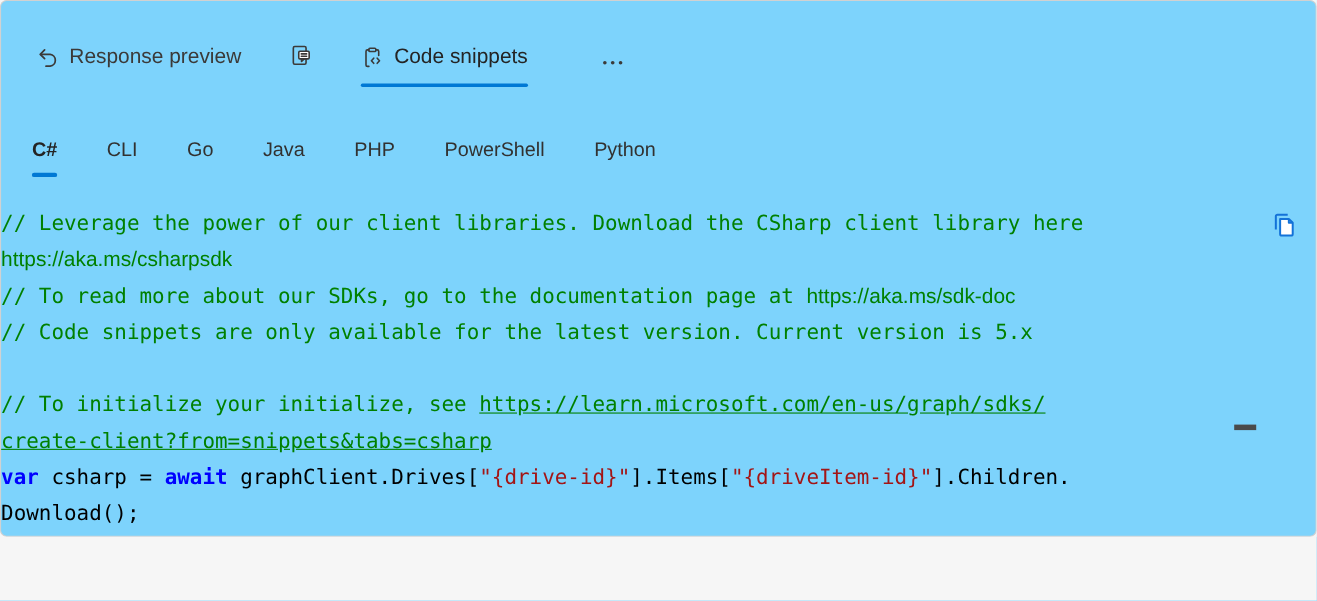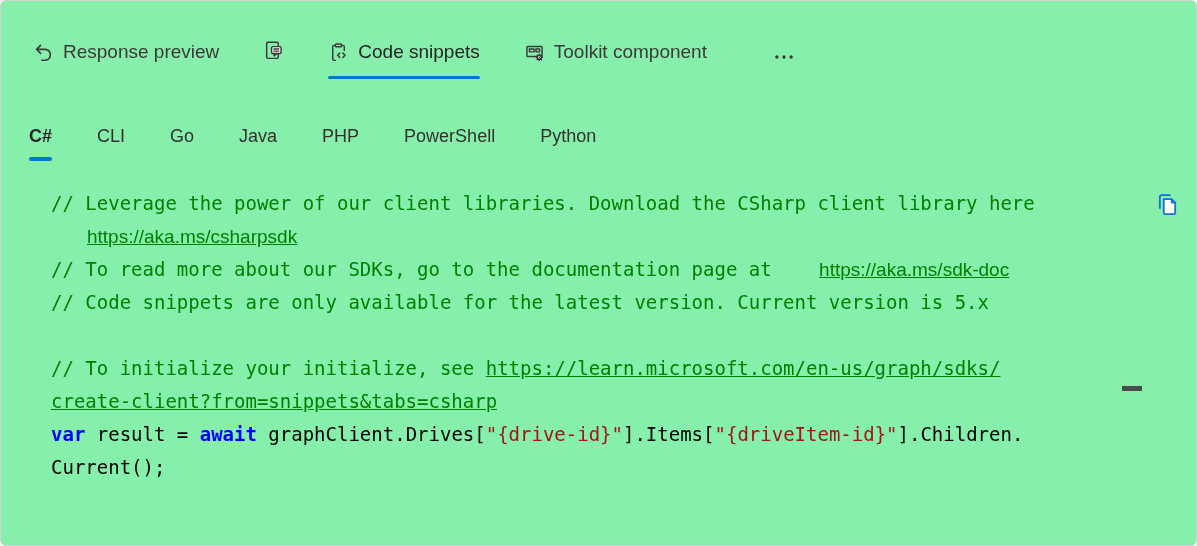--- a/index.html
+++ b/index.html
@@ -1,20 +1,20 @@
 <!DOCTYPE html>
 <html><head>
 <meta charset="utf-8">
 <style>
   * { margin:0; padding:0; box-sizing:border-box; }
   html,body { background:#f6f6f6; }
   .panel {
     position:relative;
-    width:1197px; height:546px;
-    background:#86efac;
+    width:1197px; height:488px;
+    background:#7dd3fc;
     border:1px solid #d1d1d1;
     border-radius:6px;
     font-family:"Liberation Sans", sans-serif;
     overflow:hidden;
   }
   
   .top-tabs { display:flex; align-items:flex-start; padding:31px 0 0 32px; }
   .top-tab {
     position:relative;
     display:flex; align-items:center; gap:9px;
@@ -41,29 +41,29 @@
     font-size:18px; line-height:25px; color:#323130;
     padding:0 0 12px 0; margin-right:45px;
     position:relative;
   }
   .lang-tab.active { font-weight:bold; color:#242424; }
   .lang-tab.active::after {
     content:""; position:absolute; left:0; right:0; bottom:0;
     height:4px; border-radius:2px; background:#0078d4;
   }
   
-  .code-area { margin-top:26px; padding-left:50px; }
+  .code-area { margin-top:26px; }
   .code-line {
     font-family:"DejaVu Sans Mono","Liberation Mono",monospace;
     font-size:19px; line-height:33px;
     white-space:pre; color:#000000;
   }
   .seg-comment   { color:#008000; }
-  .seg-link-sans { color:#008000; text-decoration:underline; cursor:pointer;
-                   font-family:"Liberation Sans",sans-serif;margin-left:36px; }
+  .seg-link-sans { color:#008000; cursor:pointer;
+                   font-family:"Liberation Sans",sans-serif; }
   .seg-link-mono { color:#008000; text-decoration:underline; cursor:pointer;text-align:center; }
   .seg-keyword   { color:#0000ff;font-weight:bold; }
   .seg-string    { color:#a31515; }
   .seg-plain     { color:#000000; }
   
   .copy-btn {
     position:absolute; top:188px; right:14px;
     width:30px; height:30px;
     background:none; border:none; cursor:pointer; padding:2px;
   }
@@ -107,35 +107,20 @@
           <path d="M7 3.2 H5.8 A1.3 1.3 0 0 0 4.5 4.5 V16.2 A1.3 1.3 0 0 0 5.8 17.5 H7"></path>
           <path d="M13 3.2 H14.2 A1.3 1.3 0 0 1 15.5 4.5 V8"></path>
           <rect x="7" y="1.8" width="6" height="2.8" rx="0.9"></rect>
           <path d="M11.2 10.4 L9.2 12.6 L11.2 14.8"></path>
           <path d="M14.2 10.4 L16.2 12.6 L14.2 14.8"></path>
         </svg>
       </span>
       <span>Code snippets</span>
     </button>
 
-    <button class="top-tab">
-      <span>
-        <svg width="21" height="21" viewBox="0 0 20 20" fill="none" stroke="#3b3a39" stroke-width="1.4" stroke-linejoin="round">
-          <rect x="2.8" y="4.2" width="14.4" height="9.6" rx="0.8"></rect>
-          <rect x="5.2" y="6.6" width="4.4" height="2.8"></rect>
-          <rect x="11.4" y="6.6" width="3.4" height="2.8"></rect>
-          <circle cx="14.6" cy="14.6" r="2.1" fill="#ffffff"></circle>
-          <g stroke-linecap="round">
-            <path d="M14.6 11.7 v1 M14.6 16.5 v1 M11.7 14.6 h1 M16.5 14.6 h1 M12.6 12.6 l0.7 0.7 M15.9 15.9 l0.7 0.7 M16.6 12.6 l-0.7 0.7 M13.3 15.9 l-0.7 0.7"></path>
-          </g>
-          <circle cx="14.6" cy="14.6" r="0.7" fill="#3b3a39" stroke="none"></circle>
-        </svg>
-      </span>
-      <span>Toolkit component</span>
-    </button>
 
     <button class="more-btn">
       <span>
         <svg width="22" height="22" viewBox="0 0 20 20" fill="#3b3a39">
           <circle cx="3.5" cy="10" r="1.5"></circle>
             <circle cx="10" cy="10" r="1.5"></circle>
             <circle cx="16.5" cy="10" r="1.5"></circle>
         </svg>
       </span>
     </button>
@@ -153,22 +138,22 @@
 
   <div class="code-area">
     <div>
         <div class="code-line"><span class="seg-comment">// Leverage the power of our client libraries. Download the CSharp client library here</span></div>
         <div class="code-line"><span class="seg-link-sans">https://aka.ms/csharpsdk</span></div>
         <div class="code-line"><span class="seg-comment">// To read more about our SDKs, go to the documentation page at </span><span class="seg-link-sans">https://aka.ms/sdk-doc</span></div>
         <div class="code-line"><span class="seg-comment">// Code snippets are only available for the latest version. Current version is 5.x</span></div>
         <div class="code-line">&nbsp;</div>
         <div class="code-line"><span class="seg-comment">// To initialize your initialize, see </span><span class="seg-link-mono">https://learn.microsoft.com/en-us/graph/sdks/</span></div>
         <div class="code-line"><span class="seg-link-mono">create-client?from=snippets&amp;tabs=csharp</span></div>
-        <div class="code-line"><span class="seg-keyword">var</span><span class="seg-plain"> result = </span><span class="seg-keyword">await</span><span class="seg-plain"> graphClient.Drives[</span><span class="seg-string">"{drive-id}"</span><span class="seg-plain">].Items[</span><span class="seg-string">"{driveItem-id}"</span><span class="seg-plain">].Children.</span></div>
-        <div class="code-line"><span class="seg-plain">Current();</span></div>
+        <div class="code-line"><span class="seg-keyword">var</span><span class="seg-plain"> csharp = </span><span class="seg-keyword">await</span><span class="seg-plain"> graphClient.Drives[</span><span class="seg-string">"{drive-id}"</span><span class="seg-plain">].Items[</span><span class="seg-string">"{driveItem-id}"</span><span class="seg-plain">].Children.</span></div>
+        <div class="code-line"><span class="seg-plain">Download();</span></div>
       </div>
   </div>
 
   <button class="copy-btn" title="">
     <span>
       <svg width="26" height="26" viewBox="0 0 20 20" fill="none" stroke="#1372d8" stroke-width="1.4" stroke-linejoin="round">
         <path d="M12.8 3.2 H5.6 A1.1 1.1 0 0 0 4.5 4.3 V13.6"></path>
         <path d="M7.5 6.2 H13.6 L16.3 8.9 V16.7 A1.1 1.1 0 0 1 15.2 17.8 H8.6 A1.1 1.1 0 0 1 7.5 16.7 Z" fill="#ffffff"></path>
         <path d="M13.6 6.2 V8.9 H16.3"></path>
       </svg>

